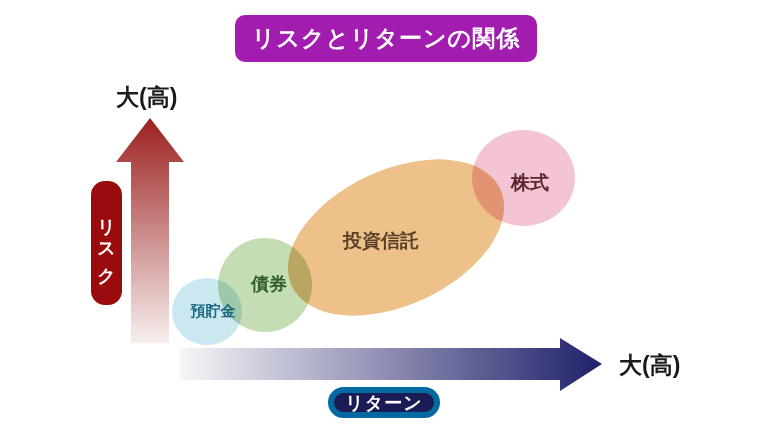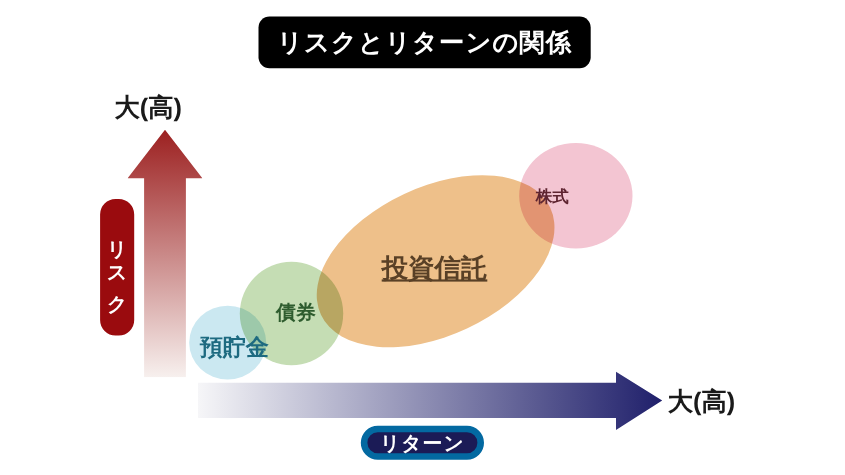--- a/index.html
+++ b/index.html
@@ -14,20 +14,21 @@
   .title-banner{
     position:absolute;left:235px;top:15px;width:302px;height:47px;
     border-radius:10px;display:flex;align-items:center;justify-content:center;
     font-size:23px;font-weight:bold;letter-spacing:1px;
   }
 
   
   .axis-end{
     position:absolute;font-size:23px;font-weight:bold;color:#1a1a1a;
     white-space:nowrap;
+    margin-left:12px;
   }
   .axis-end.top{left:104px;top:82px;}
   .axis-end.bottom{left:106px;top:346px;}
   .axis-end.right{left:607px;top:350px;}
 
   
   .risk-arrow-svg{position:absolute;left:116px;top:118px;}
   .return-arrow-svg{position:absolute;left:180px;top:336px;}
 
   
@@ -51,31 +52,31 @@
   .bubble{position:absolute;border-radius:50%;mix-blend-mode:multiply;}
   .bubble-deposits{left:172px;top:278px;width:70px;height:67px;}
   .bubble-bonds{left:218px;top:238px;width:94px;height:94px;}
   .bubble-funds{left:281px;top:170px;width:230px;height:135px;transform:rotate(-25deg);}
   .bubble-stocks{left:472px;top:130px;width:103px;height:96px;}
 
   .bubble-label{
     position:absolute;font-weight:bold;text-align:center;white-space:nowrap;
     z-index:5;
   }
-  .label-deposits{left:178px;top:302px;width:70px;font-size:21px;}
+  .label-deposits{left:178px;top:302px;width:70px;font-size:15px;}
   .label-bonds{left:224px;top:272px;width:90px;font-size:18px;}
-  .label-funds{left:345px;top:228px;width:100px;font-size:24px;text-decoration:underline;}
-  .label-stocks{left:452px;top:170px;width:100px;font-size:15px;}
+  .label-funds{left:331px;top:228px;width:100px;font-size:19px;}
+  .label-stocks{left:480px;top:170px;width:100px;font-size:19px;}
 </style>
 </head>
 <body>
 
 <div class="stage">
 
-  <div class="title-banner" style="background: #000000; color: rgb(255, 255, 255);">リスクとリターンの関係</div>
+  <div class="title-banner" style="background: #a21caf; color: rgb(255, 255, 255);">リスクとリターンの関係</div>
 
   <div class="axis-end top">大(高)</div>
 
   <svg class="risk-arrow-svg" width="68" height="225" viewBox="0 0 68 225" aria-hidden="true">
     <defs>
       <linearGradient id="gradV" x1="0" y1="0" x2="0" y2="1">
         <stop offset="0" stop-color="#9c2020"></stop>
         <stop offset="1" stop-color="#f7f0ee"></stop>
       </linearGradient>
     </defs>

